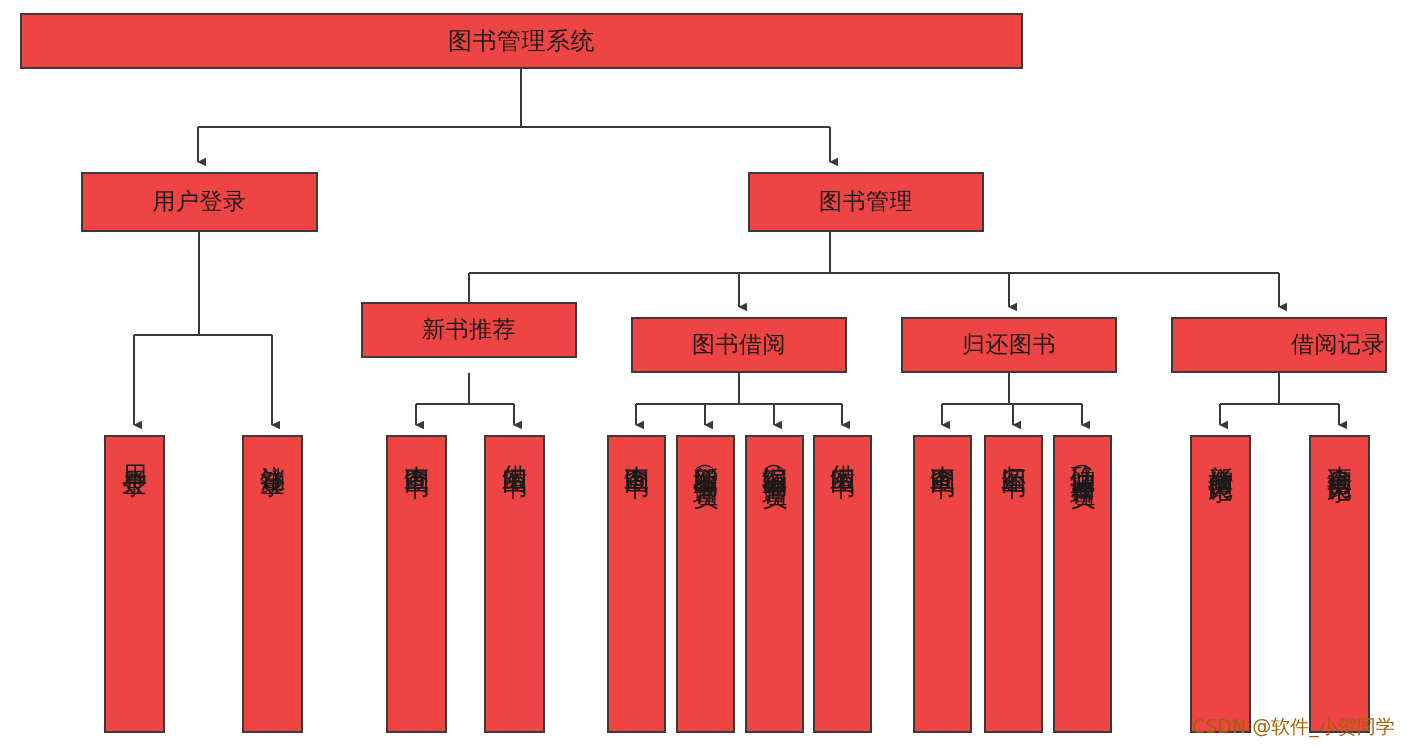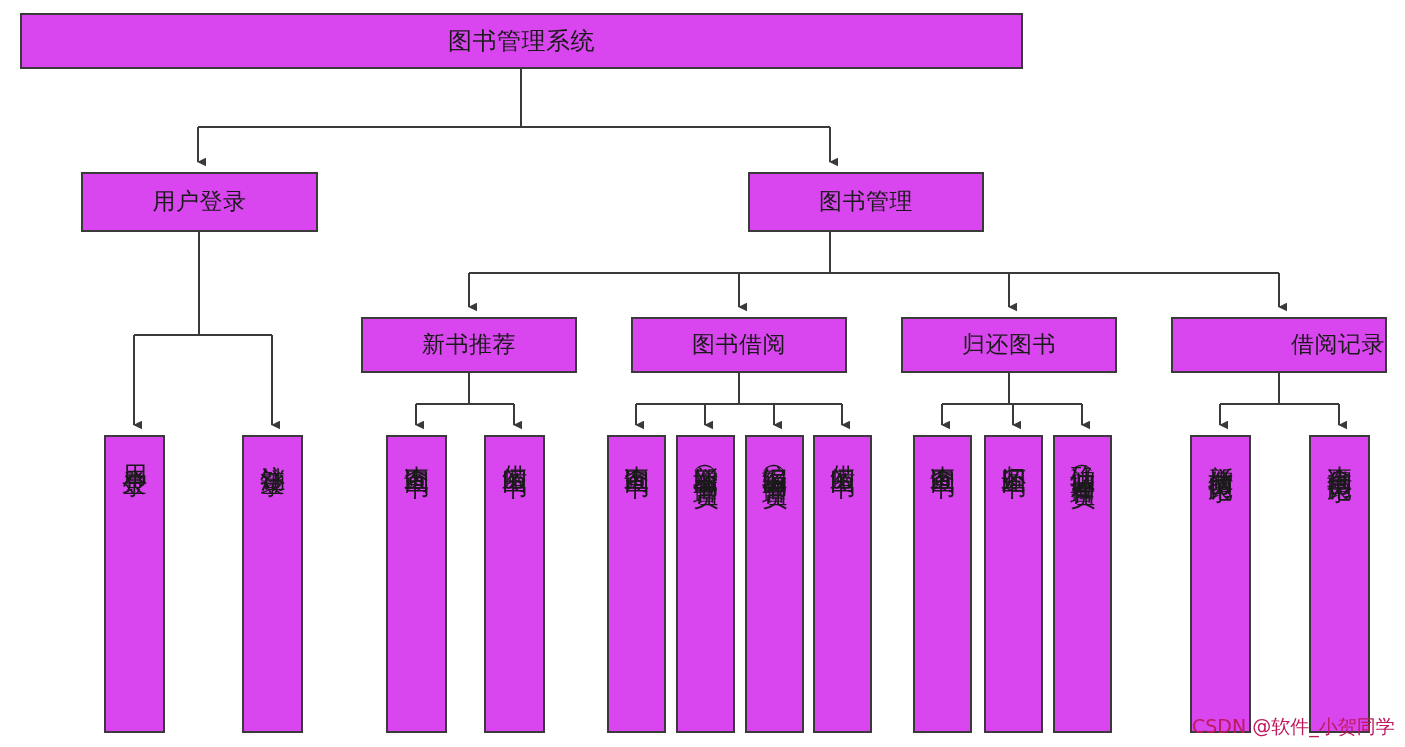--- a/index.html
+++ b/index.html
@@ -23,21 +23,21 @@
     position: absolute;
     left: 0;
     top: 0;
     width: 1405px;
     height: 747px;
     pointer-events: none;
   }
   .node {
     position: absolute;
     box-sizing: border-box;
-    background: #d946ef;
+    background: #ef4444;
     border: 2px solid #3a3a3a;
     display: flex;
     align-items: center;
     justify-content: center;
     color: #1a1a1a;
     z-index: 2;
   }
   .node-label {
     display: block;
     white-space: nowrap;
@@ -57,21 +57,21 @@
   .node.leaf .node-label {
     writing-mode: vertical-rl;
     text-orientation: upright;
     font-size: 25px;
     letter-spacing: 3px;
     white-space: nowrap;
   }
   .watermark {
     position: absolute;
     font-size: 19px;
-    color: #be185d;
+    color: #a16207;
     white-space: nowrap;
     z-index: 3;
     font-family: "DejaVu Sans", "Liberation Sans", sans-serif;
   }
 </style>
 </head>
 <body>
 
 <div id="diagram-root">
 
@@ -129,21 +129,21 @@
     <span class="node-label">图书管理系统</span>
   </div>
 
   <div class="node horiz" style="left:81px; top:172px; width:237px; height:60px;">
     <span class="node-label">用户登录</span>
   </div>
   <div class="node horiz" style="left:712px; top:172px; width:236px; height:60px;margin-left:36px;">
     <span class="node-label">图书管理</span>
   </div>
 
-  <div class="node horiz" style="left:361px; top:317px; width:216px; height:56px;">
+  <div class="node horiz" style="left:361px; top:302px; width:216px; height:56px;">
     <span class="node-label">新书推荐</span>
   </div>
   <div class="node horiz" style="left:631px; top:317px; width:216px; height:56px;">
     <span class="node-label">图书借阅</span>
   </div>
   <div class="node horiz" style="left:901px; top:317px; width:216px; height:56px;">
     <span class="node-label">归还图书</span>
   </div>
   <div class="node horiz" style="left:1171px; top:317px; width:216px; height:56px;justify-content:flex-end;">
     <span class="node-label">借阅记录</span>

